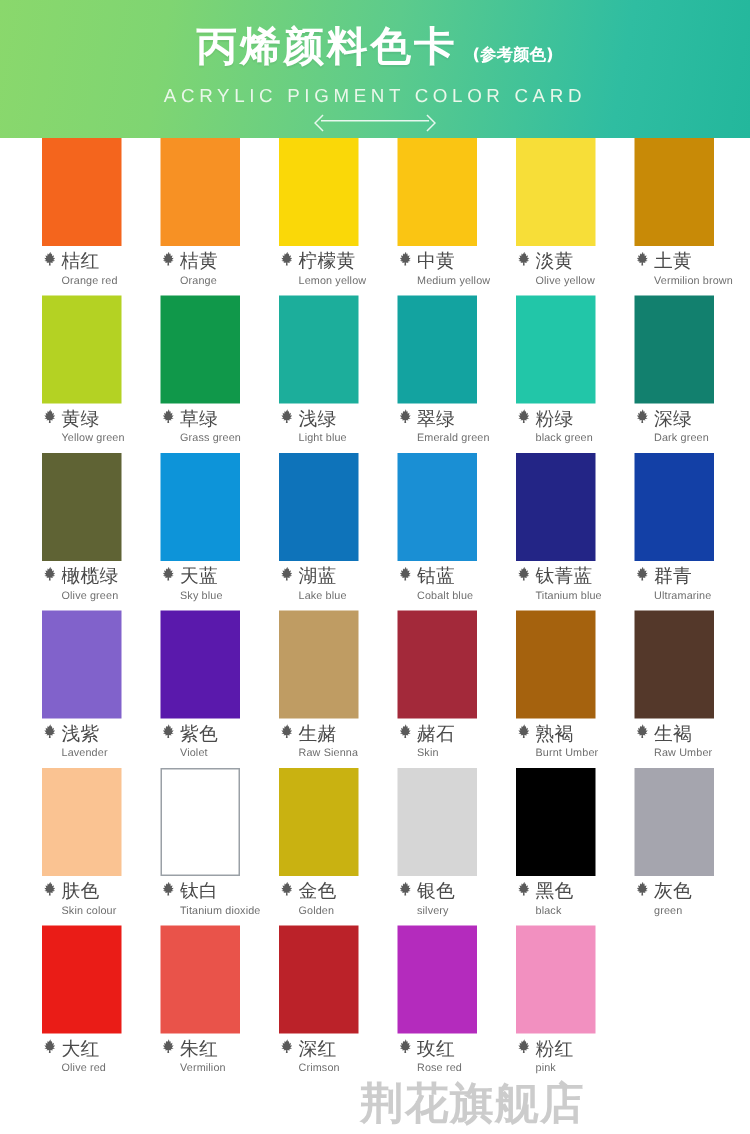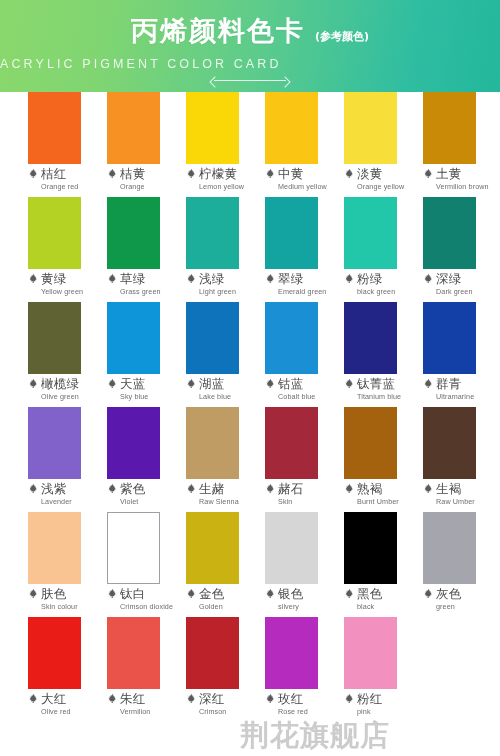--- a/index.html
+++ b/index.html
@@ -44,21 +44,21 @@
     text-shadow: 0 1px 1px rgba(0,0,0,0.06);
   }
   .title-note {
     margin-left: 10px;
     font-size: 11px;
     font-weight: 700;
     color: #ffffff;
     font-family: "DejaVu Sans", "Liberation Sans", sans-serif;
   }
   .title-en {
-    text-align: left;
+    text-align: center;
     margin-top: 8px;
     font-size: 12.5px;
     letter-spacing: 3.1px;
     color: #eaf7ea;
     font-weight: 400;
   }
   .title-rule {
     margin: 9px auto 0 auto;
     width: 72px;
     height: 0;
@@ -224,21 +224,21 @@
       </div>
       <div class="cell">
         <div class="swatch" style="background: rgb(247, 222, 56);"></div>
         <div class="label">
           <div class="label-top">
             <span class="leaf"><svg width="11" height="11" viewBox="0 0 24 24" aria-hidden="true">
                 <path fill="#5a5a5a" d="M12 1.8c-.5 1.6-1.3 3-2.4 4.1-.4-.5-.8-1.1-1-1.8-.8 1.4-1 2.9-.8 4.3-.9-.3-1.7-.8-2.4-1.5-.2 1.5.2 2.9 1 4.1-1 .1-2-.1-2.9-.5.5 1.4 1.5 2.5 2.7 3.2-.8.5-1.8.9-2.8 1 1.3.9 2.8 1.3 4.3 1.2-.3.7-.8 1.4-1.4 1.9 1.4.3 2.8.1 4.1-.5l-.4 4.5h2.6l-.4-4.5c1.3.6 2.7.8 4.1.5-.6-.5-1.1-1.2-1.4-1.9 1.5.1 3-.3 4.3-1.2-1-.1-2-.5-2.8-1 1.2-.7 2.2-1.8 2.7-3.2-.9.4-1.9.6-2.9.5.8-1.2 1.2-2.6 1-4.1-.7.7-1.5 1.2-2.4 1.5.2-1.4 0-2.9-.8-4.3-.2.7-.6 1.3-1 1.8C13.3 4.8 12.5 3.4 12 1.8z"></path>
               </svg></span>
             <span class="name-cn">淡黄</span>
           </div>
-          <span class="name-en">Orange yellow</span>
+          <span class="name-en">Olive yellow</span>
         </div>
       </div>
       <div class="cell">
         <div class="swatch" style="background: rgb(200, 138, 7);"></div>
         <div class="label">
           <div class="label-top">
             <span class="leaf"><svg width="11" height="11" viewBox="0 0 24 24" aria-hidden="true">
                 <path fill="#5a5a5a" d="M12 1.8c-.5 1.6-1.3 3-2.4 4.1-.4-.5-.8-1.1-1-1.8-.8 1.4-1 2.9-.8 4.3-.9-.3-1.7-.8-2.4-1.5-.2 1.5.2 2.9 1 4.1-1 .1-2-.1-2.9-.5.5 1.4 1.5 2.5 2.7 3.2-.8.5-1.8.9-2.8 1 1.3.9 2.8 1.3 4.3 1.2-.3.7-.8 1.4-1.4 1.9 1.4.3 2.8.1 4.1-.5l-.4 4.5h2.6l-.4-4.5c1.3.6 2.7.8 4.1.5-.6-.5-1.1-1.2-1.4-1.9 1.5.1 3-.3 4.3-1.2-1-.1-2-.5-2.8-1 1.2-.7 2.2-1.8 2.7-3.2-.9.4-1.9.6-2.9.5.8-1.2 1.2-2.6 1-4.1-.7.7-1.5 1.2-2.4 1.5.2-1.4 0-2.9-.8-4.3-.2.7-.6 1.3-1 1.8C13.3 4.8 12.5 3.4 12 1.8z"></path>
               </svg></span>
             <span class="name-cn">土黄</span>
@@ -274,21 +274,21 @@
       </div>
       <div class="cell">
         <div class="swatch" style="background: rgb(28, 174, 155);"></div>
         <div class="label">
           <div class="label-top">
             <span class="leaf"><svg width="11" height="11" viewBox="0 0 24 24" aria-hidden="true">
                 <path fill="#5a5a5a" d="M12 1.8c-.5 1.6-1.3 3-2.4 4.1-.4-.5-.8-1.1-1-1.8-.8 1.4-1 2.9-.8 4.3-.9-.3-1.7-.8-2.4-1.5-.2 1.5.2 2.9 1 4.1-1 .1-2-.1-2.9-.5.5 1.4 1.5 2.5 2.7 3.2-.8.5-1.8.9-2.8 1 1.3.9 2.8 1.3 4.3 1.2-.3.7-.8 1.4-1.4 1.9 1.4.3 2.8.1 4.1-.5l-.4 4.5h2.6l-.4-4.5c1.3.6 2.7.8 4.1.5-.6-.5-1.1-1.2-1.4-1.9 1.5.1 3-.3 4.3-1.2-1-.1-2-.5-2.8-1 1.2-.7 2.2-1.8 2.7-3.2-.9.4-1.9.6-2.9.5.8-1.2 1.2-2.6 1-4.1-.7.7-1.5 1.2-2.4 1.5.2-1.4 0-2.9-.8-4.3-.2.7-.6 1.3-1 1.8C13.3 4.8 12.5 3.4 12 1.8z"></path>
               </svg></span>
             <span class="name-cn">浅绿</span>
           </div>
-          <span class="name-en">Light green</span>
+          <span class="name-en">Light blue</span>
         </div>
       </div>
       <div class="cell">
         <div class="swatch" style="background: rgb(19, 163, 160);"></div>
         <div class="label">
           <div class="label-top">
             <span class="leaf"><svg width="11" height="11" viewBox="0 0 24 24" aria-hidden="true">
                 <path fill="#5a5a5a" d="M12 1.8c-.5 1.6-1.3 3-2.4 4.1-.4-.5-.8-1.1-1-1.8-.8 1.4-1 2.9-.8 4.3-.9-.3-1.7-.8-2.4-1.5-.2 1.5.2 2.9 1 4.1-1 .1-2-.1-2.9-.5.5 1.4 1.5 2.5 2.7 3.2-.8.5-1.8.9-2.8 1 1.3.9 2.8 1.3 4.3 1.2-.3.7-.8 1.4-1.4 1.9 1.4.3 2.8.1 4.1-.5l-.4 4.5h2.6l-.4-4.5c1.3.6 2.7.8 4.1.5-.6-.5-1.1-1.2-1.4-1.9 1.5.1 3-.3 4.3-1.2-1-.1-2-.5-2.8-1 1.2-.7 2.2-1.8 2.7-3.2-.9.4-1.9.6-2.9.5.8-1.2 1.2-2.6 1-4.1-.7.7-1.5 1.2-2.4 1.5.2-1.4 0-2.9-.8-4.3-.2.7-.6 1.3-1 1.8C13.3 4.8 12.5 3.4 12 1.8z"></path>
               </svg></span>
             <span class="name-cn">翠绿</span>
@@ -484,21 +484,21 @@
       </div>
       <div class="cell">
         <div class="swatch bordered" style="background: rgb(255, 255, 255);"></div>
         <div class="label">
           <div class="label-top">
             <span class="leaf"><svg width="11" height="11" viewBox="0 0 24 24" aria-hidden="true">
                 <path fill="#5a5a5a" d="M12 1.8c-.5 1.6-1.3 3-2.4 4.1-.4-.5-.8-1.1-1-1.8-.8 1.4-1 2.9-.8 4.3-.9-.3-1.7-.8-2.4-1.5-.2 1.5.2 2.9 1 4.1-1 .1-2-.1-2.9-.5.5 1.4 1.5 2.5 2.7 3.2-.8.5-1.8.9-2.8 1 1.3.9 2.8 1.3 4.3 1.2-.3.7-.8 1.4-1.4 1.9 1.4.3 2.8.1 4.1-.5l-.4 4.5h2.6l-.4-4.5c1.3.6 2.7.8 4.1.5-.6-.5-1.1-1.2-1.4-1.9 1.5.1 3-.3 4.3-1.2-1-.1-2-.5-2.8-1 1.2-.7 2.2-1.8 2.7-3.2-.9.4-1.9.6-2.9.5.8-1.2 1.2-2.6 1-4.1-.7.7-1.5 1.2-2.4 1.5.2-1.4 0-2.9-.8-4.3-.2.7-.6 1.3-1 1.8C13.3 4.8 12.5 3.4 12 1.8z"></path>
               </svg></span>
             <span class="name-cn">钛白</span>
           </div>
-          <span class="name-en">Crimson dioxide</span>
+          <span class="name-en">Titanium dioxide</span>
         </div>
       </div>
       <div class="cell">
         <div class="swatch" style="background: rgb(201, 178, 17);"></div>
         <div class="label">
           <div class="label-top">
             <span class="leaf"><svg width="11" height="11" viewBox="0 0 24 24" aria-hidden="true">
                 <path fill="#5a5a5a" d="M12 1.8c-.5 1.6-1.3 3-2.4 4.1-.4-.5-.8-1.1-1-1.8-.8 1.4-1 2.9-.8 4.3-.9-.3-1.7-.8-2.4-1.5-.2 1.5.2 2.9 1 4.1-1 .1-2-.1-2.9-.5.5 1.4 1.5 2.5 2.7 3.2-.8.5-1.8.9-2.8 1 1.3.9 2.8 1.3 4.3 1.2-.3.7-.8 1.4-1.4 1.9 1.4.3 2.8.1 4.1-.5l-.4 4.5h2.6l-.4-4.5c1.3.6 2.7.8 4.1.5-.6-.5-1.1-1.2-1.4-1.9 1.5.1 3-.3 4.3-1.2-1-.1-2-.5-2.8-1 1.2-.7 2.2-1.8 2.7-3.2-.9.4-1.9.6-2.9.5.8-1.2 1.2-2.6 1-4.1-.7.7-1.5 1.2-2.4 1.5.2-1.4 0-2.9-.8-4.3-.2.7-.6 1.3-1 1.8C13.3 4.8 12.5 3.4 12 1.8z"></path>
               </svg></span>
             <span class="name-cn">金色</span>

